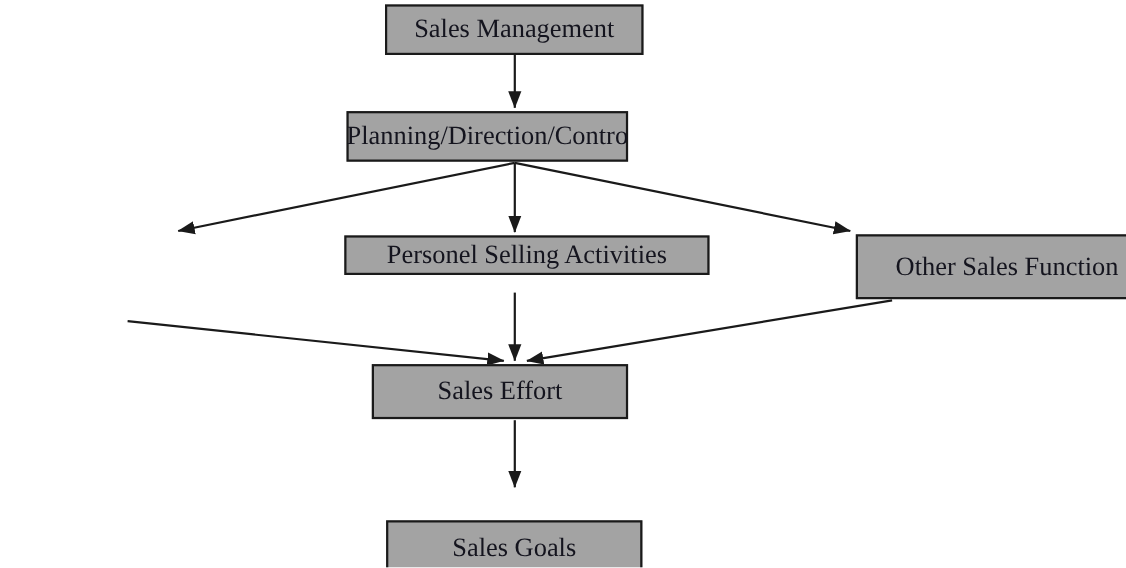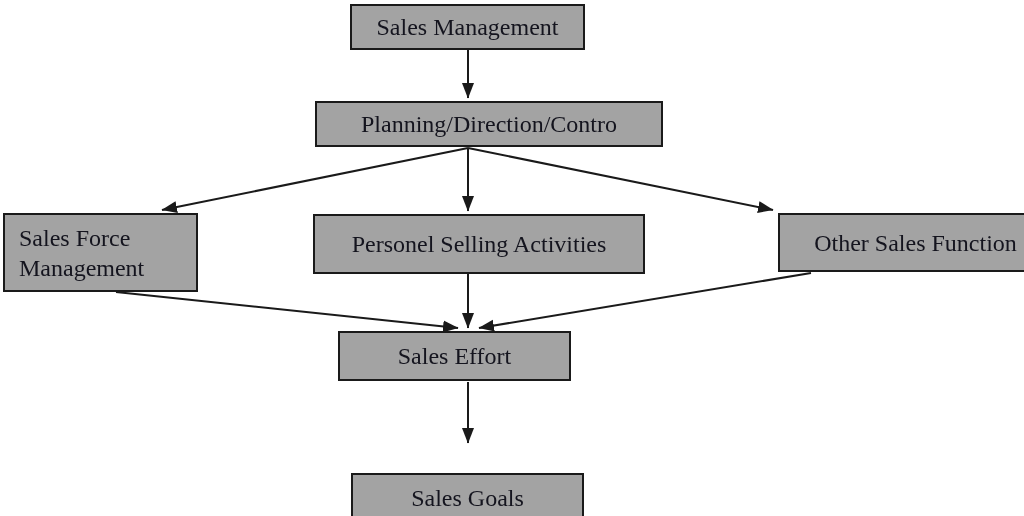--- a/index.html
+++ b/index.html
@@ -24,24 +24,24 @@
     background: #a3a3a3;
     color: #14141e;
     font-size: 24px;
     display: flex;
     align-items: center;
     justify-content: center;
     text-align: center;
     line-height: 1.25;
   }
   #n-sales-management { left: 350px; top: 4px;   width: 235px; height: 46px; }
-  #n-planning         { left: 315px; top: 101px; width: 348px; height: 46px; }
+  #n-planning         { left: 315px; top: 101px; width: 256px; height: 46px; }
   #n-sales-force      { left: 3px;   top: 213px; width: 195px; height: 79px;
                         justify-content: flex-start; text-align: left; padding-left: 14px; }
-  #n-personel         { left: 313px; top: 214px; width: 332px; height: 60px; }
+  #n-personel         { left: 313px; top: 214px; width: 332px; height: 36px; }
   #n-other            { left: 738px; top: 213px; width: 275px; height: 59px; margin-left: 40px; }
   #n-effort           { left: 338px; top: 331px; width: 233px; height: 50px; }
   #n-goals            { left: 351px; top: 446px; width: 233px; height: 50px; margin-top: 27px; }
   .edge { stroke: #1a1a1a; stroke-width: 2; fill: none; }
 </style>
 </head>
 <body>
 
 <div class="canvas">
 
@@ -58,21 +58,20 @@
     <line class="edge" x1="116" y1="292" x2="458" y2="328" marker-end="url(#arrowhead)"></line>
     <line class="edge" x1="468" y1="266" x2="468" y2="328" marker-end="url(#arrowhead)"></line>
     <line class="edge" x1="811" y1="273" x2="479" y2="328" marker-end="url(#arrowhead)"></line>
     <line class="edge" x1="468" y1="382" x2="468" y2="443" marker-end="url(#arrowhead)"></line>
   </svg>
 
   <div class="node" id="n-sales-management">Sales Management</div>
 
   <div class="node" id="n-planning">Planning/Direction/Contro</div>
 
-  <div class="node" id="n-sales-force">Sales Force Management</div>
 
   <div class="node" id="n-personel">Personel Selling Activities</div>
 
   <div class="node" id="n-other">Other Sales Function</div>
 
   <div class="node" id="n-effort">Sales Effort</div>
 
   <div class="node" id="n-goals">Sales Goals</div>
 
 </div>

